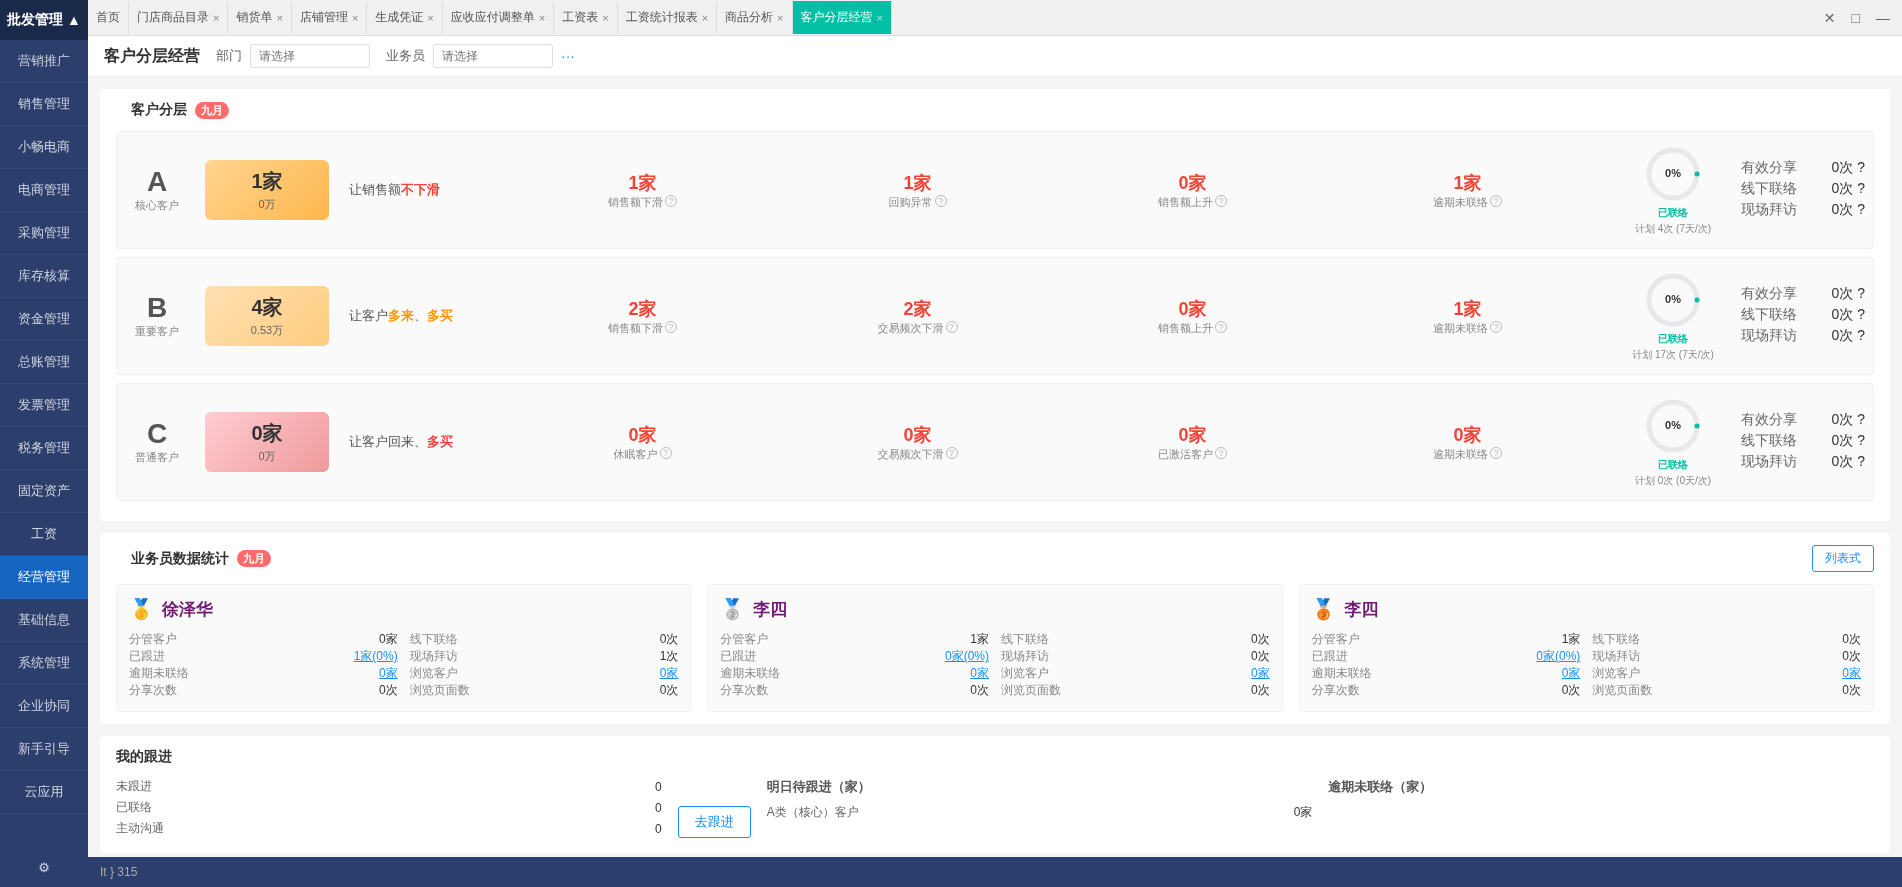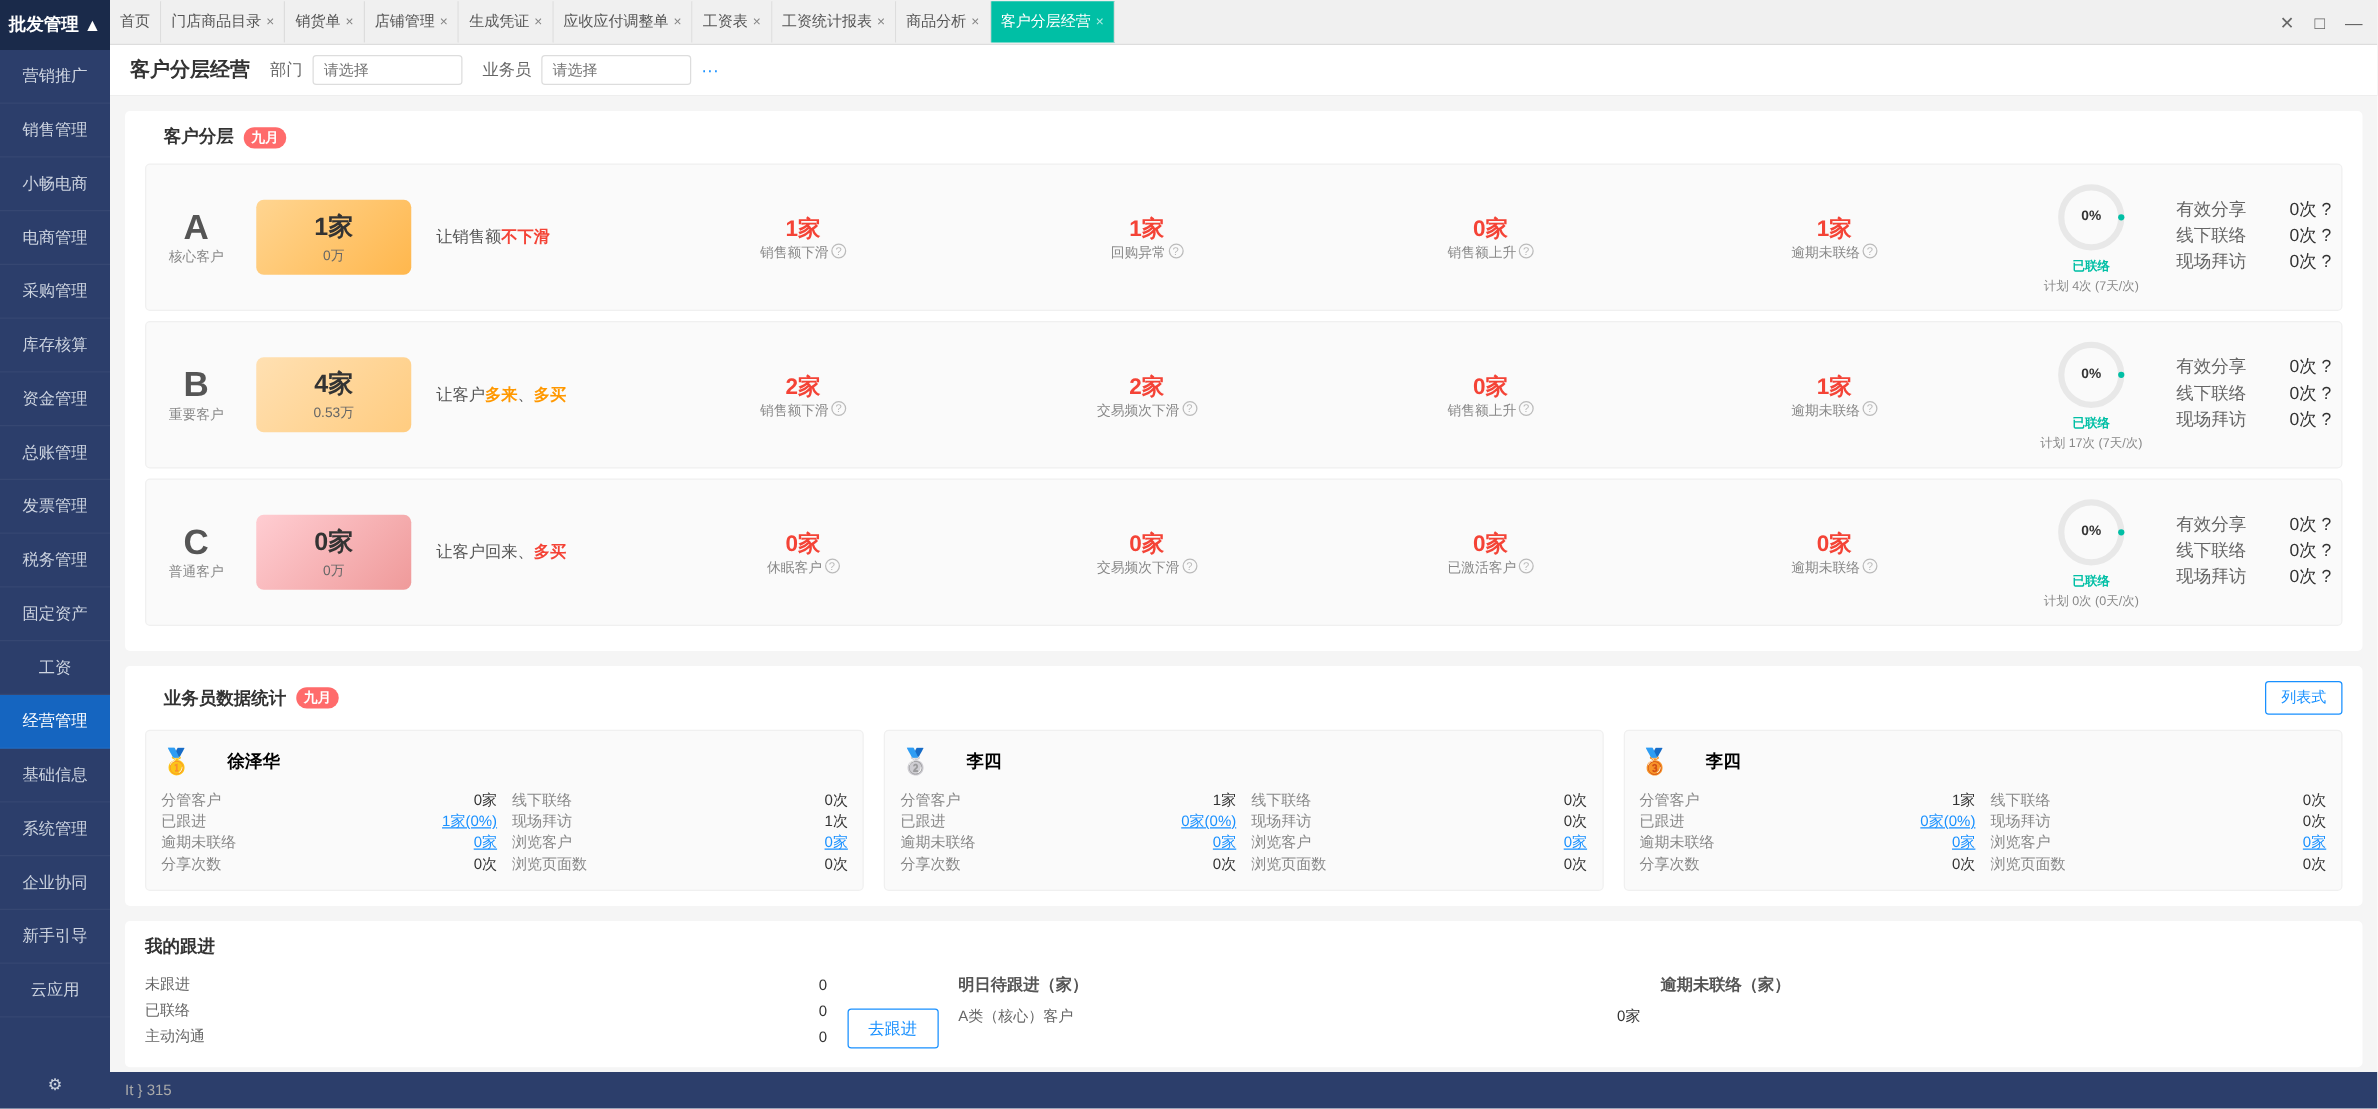--- a/index.html
+++ b/index.html
@@ -337,24 +337,23 @@
     .rep-header {
       display: flex;
       align-items: center;
       gap: 8px;
       margin-bottom: 10px;
     }
     .rep-medal {
       font-size: 20px;
     }
     .rep-name {
-      font-size: 14px;
-      font-weight: bold;
-      color: #000000;
-      margin-left: 20px;
+      font-size: 17px;
+      font-weight: bold;
+      color: #701a75;
     }
     .rep-stats-grid {
       display: grid;
       grid-template-columns: 1fr 1fr;
       gap: 6px 12px;
       font-size: 12px;
     }
     .rep-stat-row {
       display: flex;
       align-items: center;

